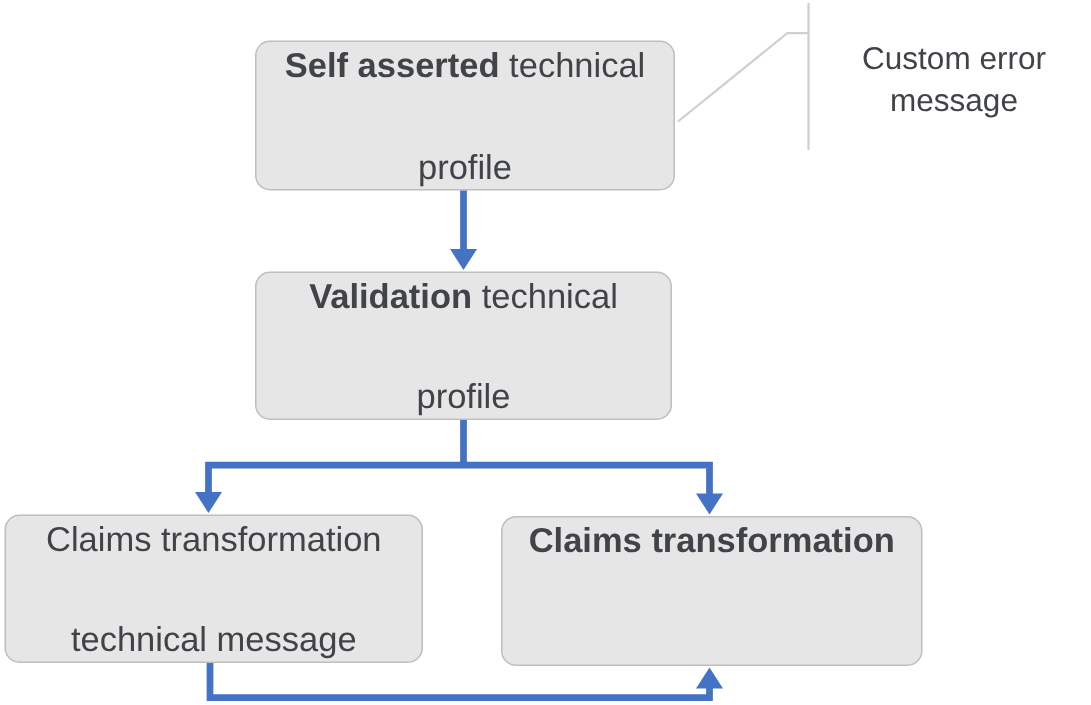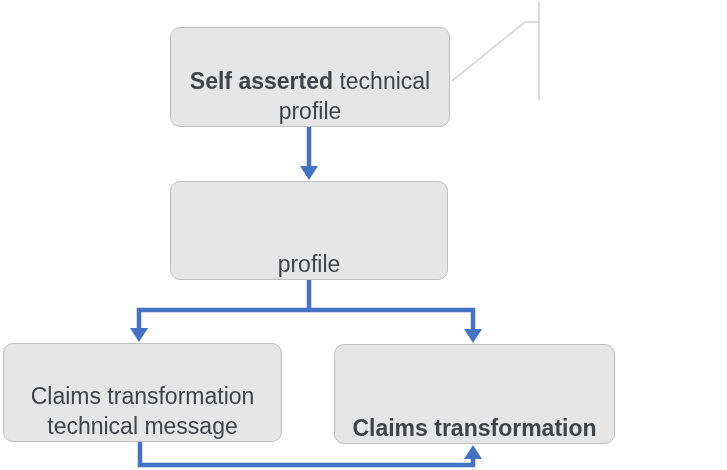--- a/index.html
+++ b/index.html
@@ -17,21 +17,21 @@
   }
   .node {
     position: absolute;
     background: var(--node-fill, #E7E6E6);
     border: 1px solid var(--node-border, #BFBEBE);
     border-radius: 10px;
     box-sizing: border-box;
     display: flex;
     flex-direction: column;
     align-items: center;
-    justify-content: flex-end;
+    justify-content: space-between;
     text-align: center;
     color: var(--text-color, #404347);
     font-size: 23px;
     line-height: 30px;
     white-space: nowrap;
   }
   .node .b { font-weight: bold; }
   #node-self-asserted { left: 170px; top: 27px;  width: 280px; height: 100px; }
   #node-validation    { left: 170px; top: 181px; width: 278px; height: 99px;  }
   #node-claims-tp     { left: 3px;   top: 343px; width: 279px; height: 99px;  }
@@ -69,32 +69,34 @@
 <body>
 
 <div class="canvas">
 
   <div class="node" id="node-self-asserted">
     <div><span class="b">Self asserted</span><span> technical</span></div>
     <div>profile</div>
   </div>
 
   <div class="node" id="node-validation">
+    <div><span class="b">Validation</span><span> technical</span></div>
     <div>profile</div>
   </div>
 
   <div class="node" id="node-claims-tp">
     <div>Claims transformation</div>
     <div>technical message</div>
   </div>
 
   <div class="node" id="node-claims-tr">
     <div class="b">Claims transformation</div>
   </div>
 
+  <div class="callout-text">Custom error message</div>
 
   <svg class="connector-layer" width="727" height="470" viewBox="0 0 727 470">
 
     <path class="gray-line" d="M452,81 L525,22 L539,22"></path>
     <line class="gray-line" x1="539" y1="2" x2="539" y2="100"></line>
 
     <line class="blue-line" x1="309" y1="127" x2="309" y2="167"></line>
     <polygon class="blue-head" points="300,166 318,166 309,180"></polygon>
 
     <line class="blue-line" x1="309" y1="280" x2="309" y2="310"></line>

